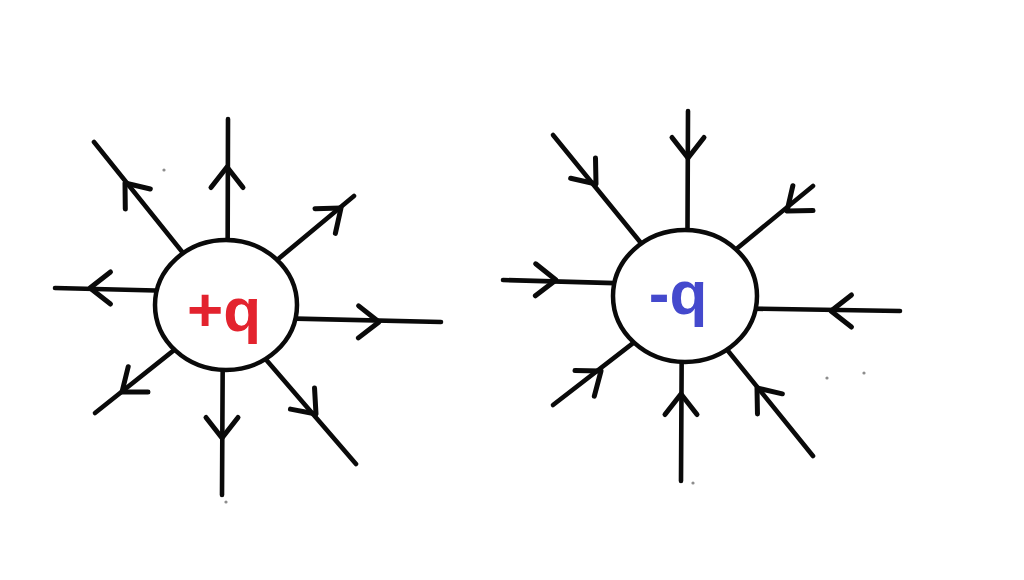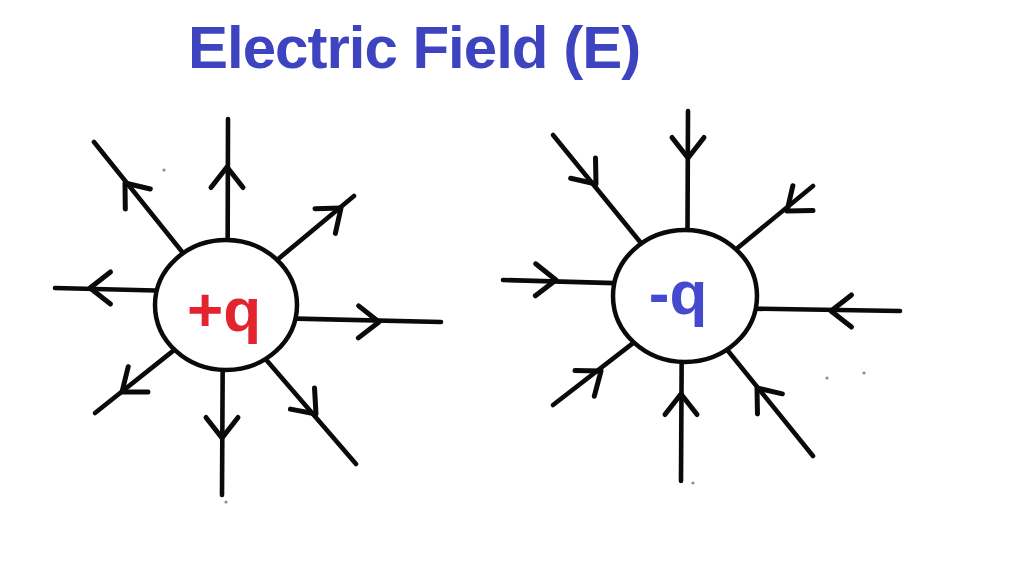--- a/index.html
+++ b/index.html
@@ -68,14 +68,13 @@
         <path d="M 792.8726860161606 185.67192153053077 L 787 211 L 812.9964576270004 210.57082538801035" class="chev"></path>
         <ellipse cx="685" cy="296" rx="72" ry="66" class="charge-circle"></ellipse>
         <text x="678" y="292" class="charge-label" fill="#4449cd">-q</text>
       </g>
       <circle cx="164" cy="170" r="1.6" class="speck"></circle>
       <circle cx="827" cy="378" r="1.6" class="speck"></circle>
       <circle cx="864" cy="373" r="1.6" class="speck"></circle>
       <circle cx="226" cy="502" r="1.6" class="speck"></circle>
       <circle cx="693" cy="483" r="1.6" class="speck"></circle>
     </svg>
-  <div class="title" style="color: rgb(62, 68, 192);">Electric Field (E)</div>
 </div>
 
 </body></html>

